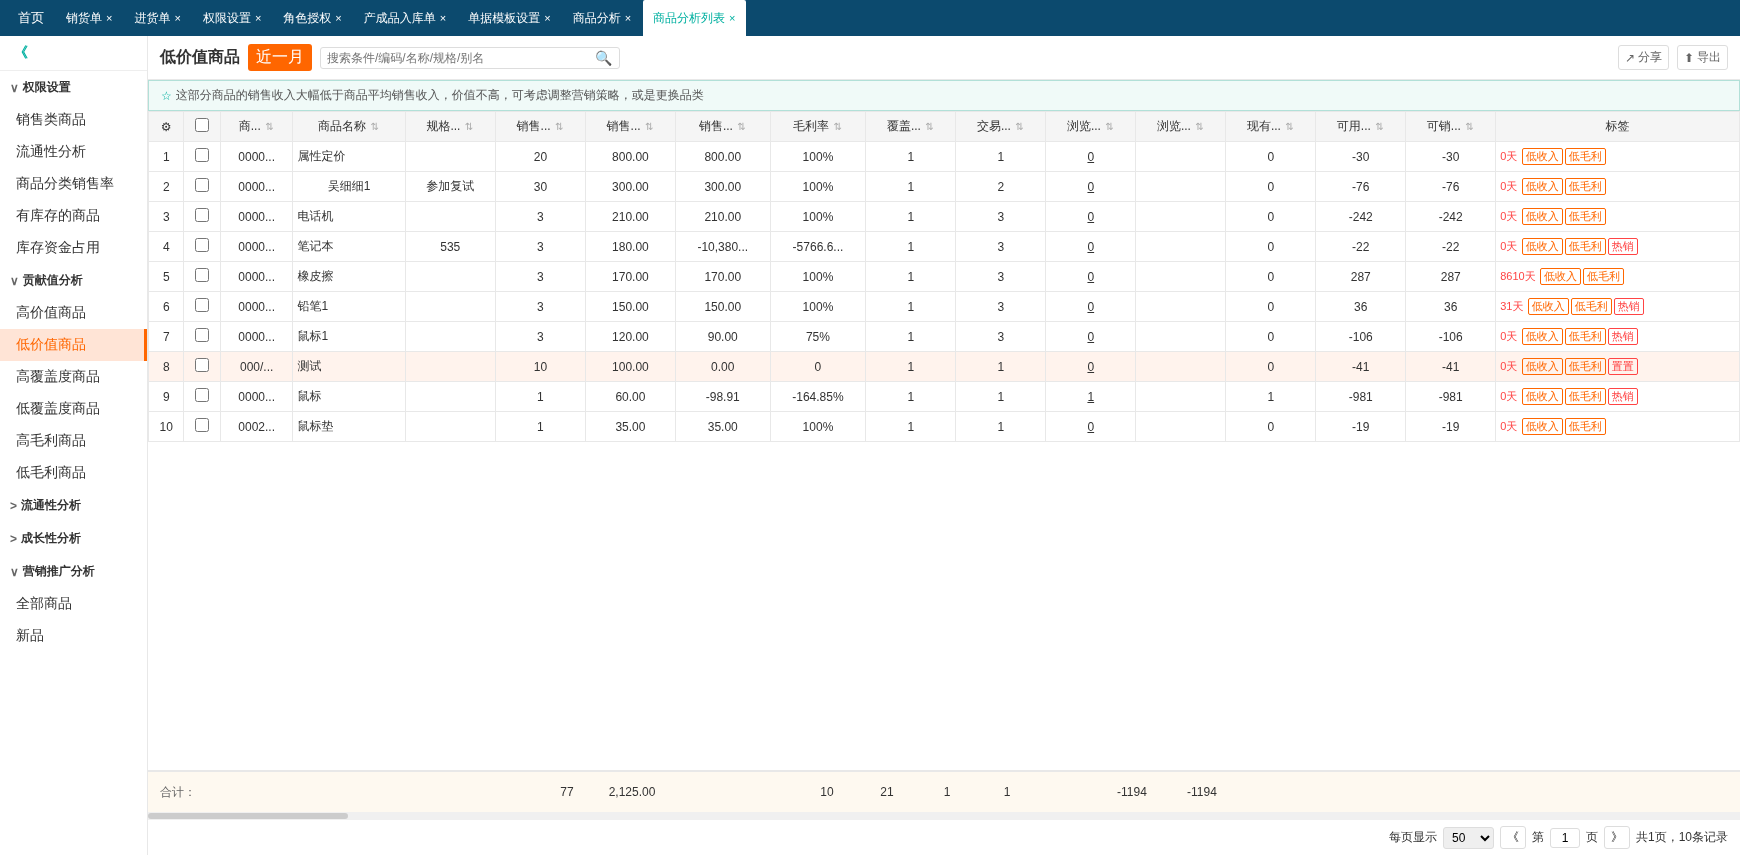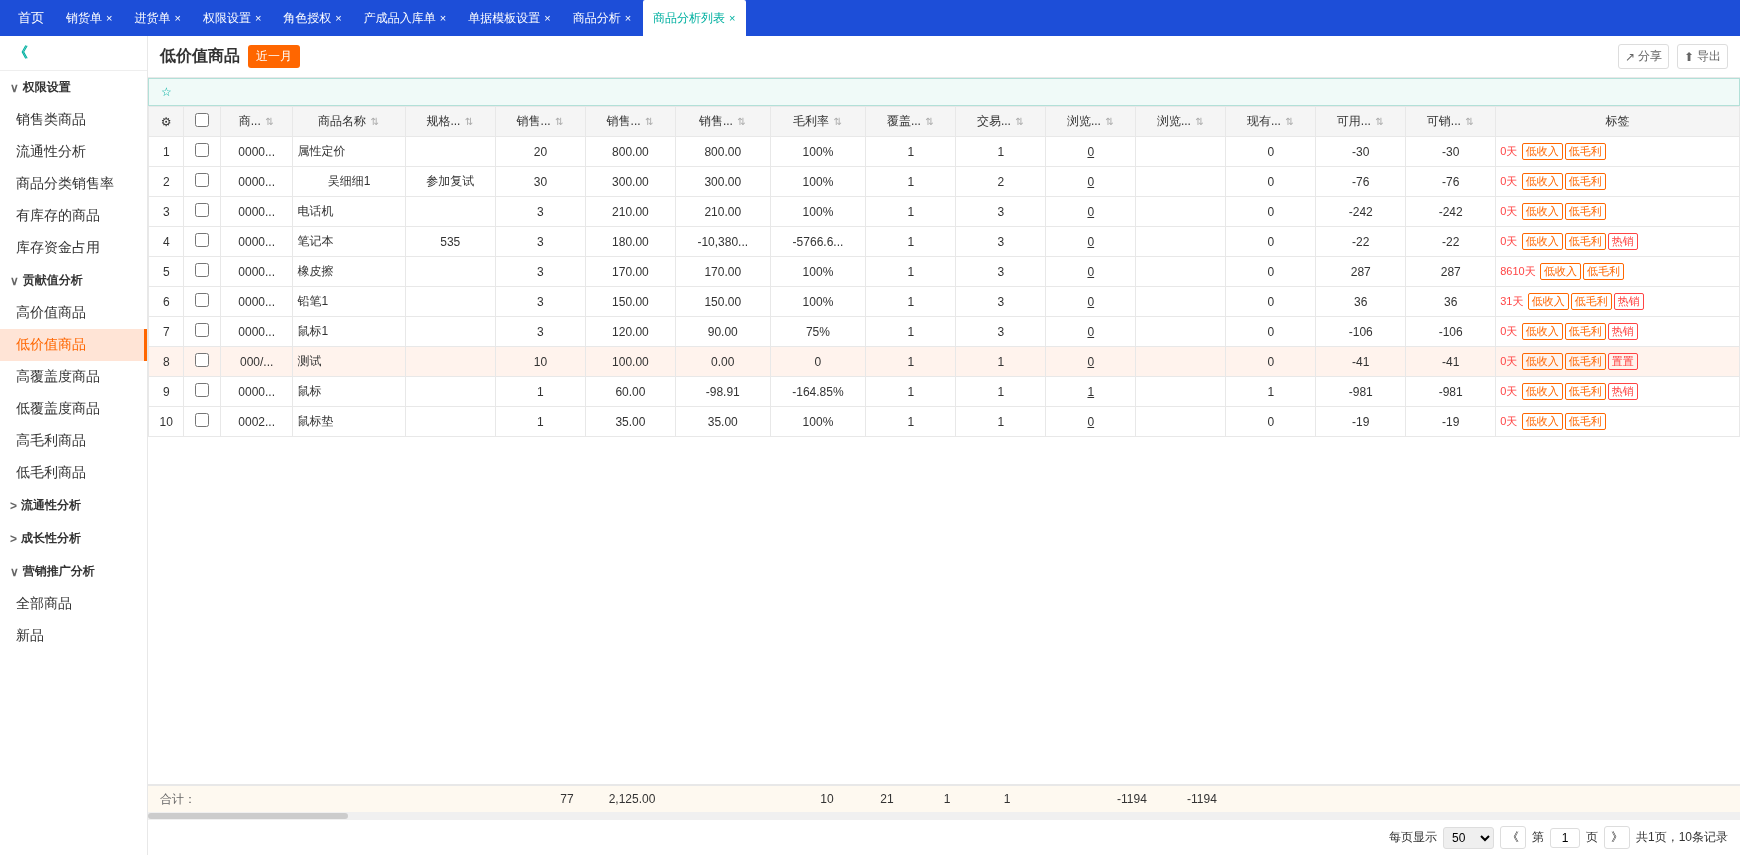--- a/index.html
+++ b/index.html
@@ -2,21 +2,21 @@
 <html><head>
   <meta charset="utf-8">
   <style>
     * { box-sizing: border-box; margin: 0; padding: 0; font-family: 'Microsoft YaHei', Arial, sans-serif; font-size: 12px; }
     body { background: #f5f5f5; overflow: hidden; }
 
     
     .top-nav {
       display: flex;
       align-items: center;
-      background: #1d4ed8;
+      background: #0c4a6e;
       height: 36px;
       padding: 12px 8px;
       gap: 2px;
     }
     .nav-item {
       color: #fff;
       padding: 0 10px;
       height: 36px;
       display: flex;
       align-items: center;
@@ -81,21 +81,21 @@
       font-weight: bold;
       color: #333;
     }
     .filter-btn {
       background: #ff6600;
       color: #fff;
       border: none;
       border-radius: 3px;
       padding: 3px 8px;
       cursor: pointer;
-      font-size: 12px;
+      font-size: 16px;
     }
     .search-box {
       display: flex;
       align-items: center;
       border: 1px solid #ddd;
       border-radius: 3px;
       padding: 2px 6px;
       background: #fff;
       flex: 1;
       max-width: 300px;
@@ -185,21 +185,21 @@
     .sort-icon { color: #aaa; font-size: 10px; margin: 0 1px; }
 
     
     .footer {
       background: #fff;
       border-top: 1px solid #e8e8e8;
     }
     .total-row {
       display: flex;
       align-items: center;
-      padding: 1px 12px;
+      padding: 8px 12px;
       background: #fef9f0;
       border-top: 1px solid #e8e8e8;
       gap: 0;
     }
     .total-label {
       color: #666;
       min-width: 60px;
     }
     .pagination {
       display: flex;
@@ -323,34 +323,39 @@
     </div>
     <div class="sidebar-item">全部商品</div>
     <div class="sidebar-item">新品</div>
   </div>
 
   <div class="content">
 
     <div class="content-header">
       <span class="page-title">低价值商品</span>
       <button class="filter-btn">近一月</button>
+      <div class="search-box">
+        <input type="text" placeholder="搜索条件/编码/名称/规格/别名" style="">
+        <span class="search-icon">🔍</span>
+      </div>
       <div class="header-actions">
         <div class="action-btn">
           <span>↗</span>
           <span>分享</span>
         </div>
         <div class="action-btn">
           <span>⬆</span>
           <span>导出</span>
         </div>
       </div>
     </div>
 
     <div class="notice-bar">
       <span class="notice-icon">☆</span>
+      <span>这部分商品的销售收入大幅低于商品平均销售收入，价值不高，可考虑调整营销策略，或是更换品类</span>
     </div>
 
     <div class="table-container">
       <table>
         <thead>
           <tr>
             <th><span>⚙</span></th>
             <th><input type="checkbox" class="checkbox" style=""></th>
             <th>
               <span>商...</span>

